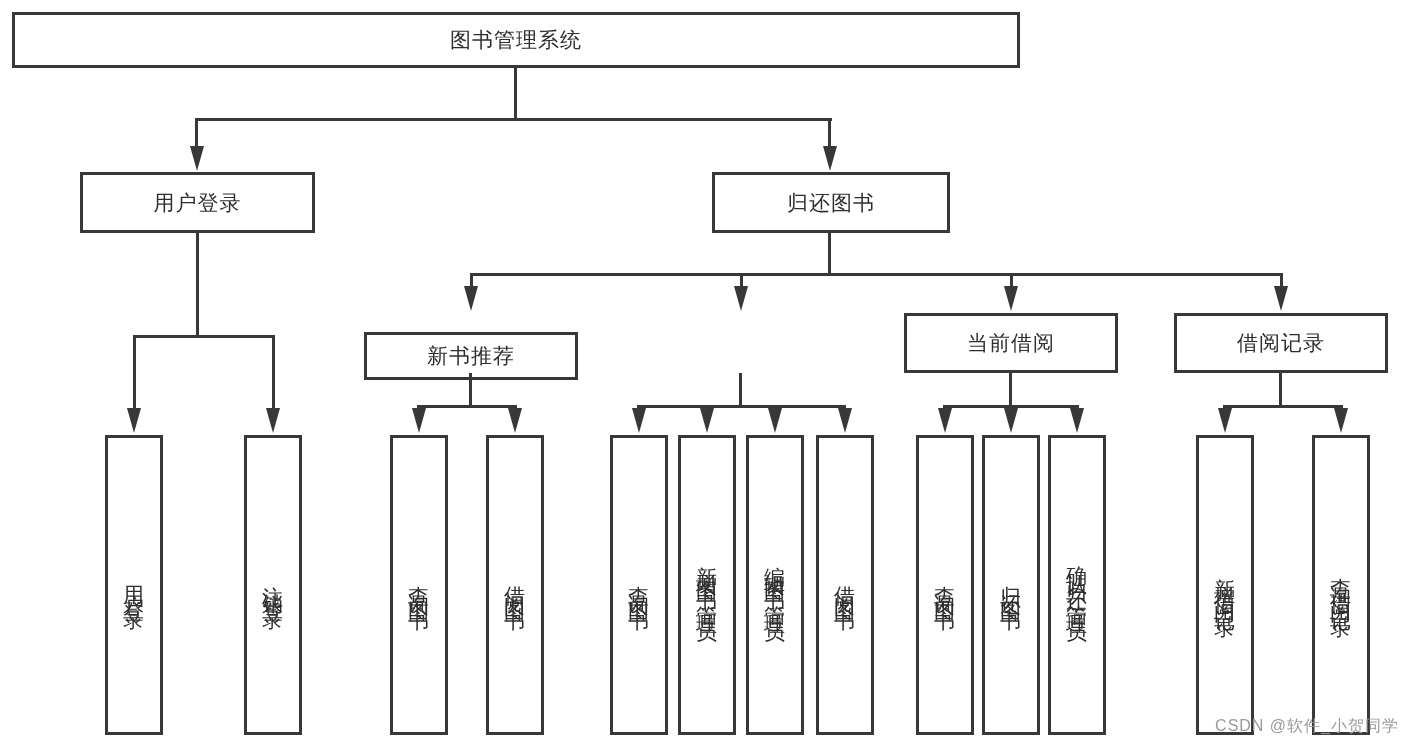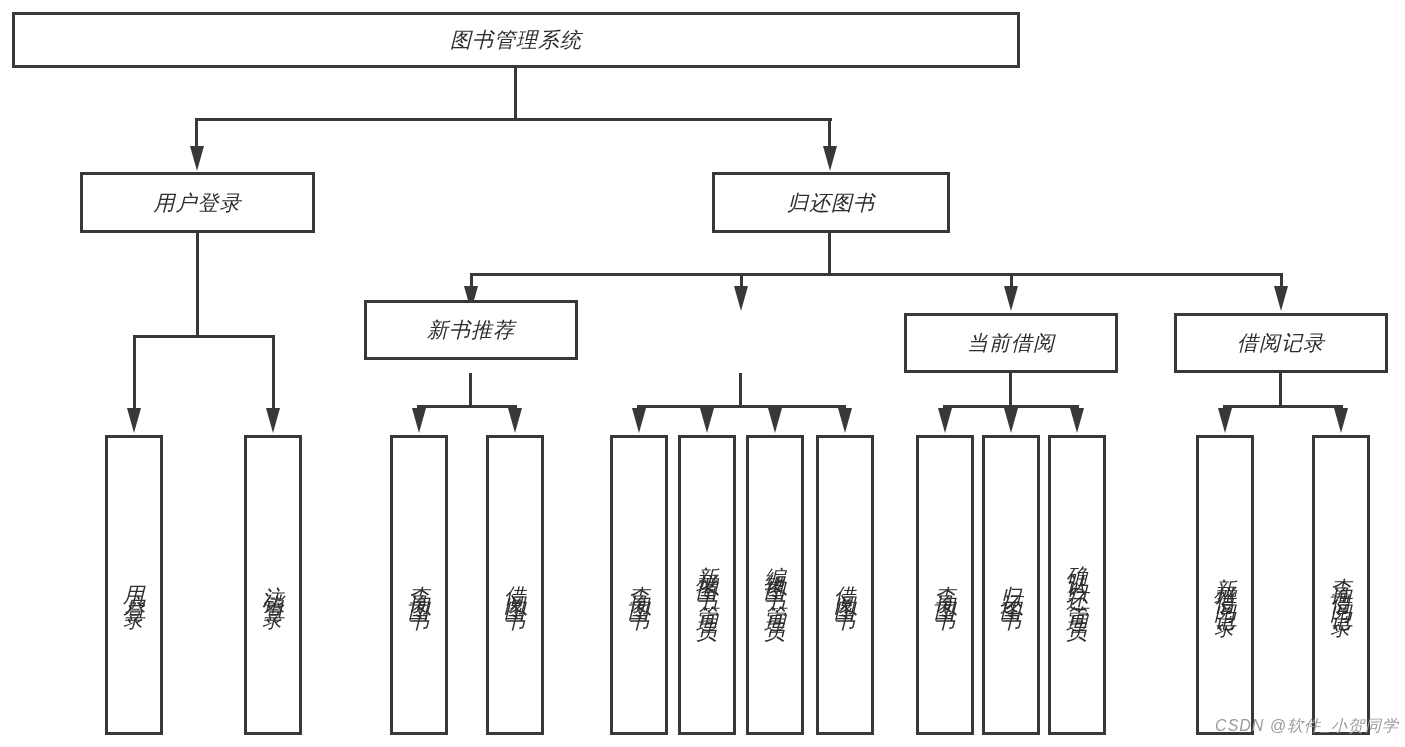--- a/index.html
+++ b/index.html
@@ -8,21 +8,20 @@
     --wm:#9a9a9a;
     --bg:#ffffff;
   }
   html,body{margin:0;padding:0;background:#fff;}
   .canvas{
     position:relative;
     width:1405px;height:747px;
     background:var(--bg);
     overflow:hidden;
     font-family:"Liberation Sans",sans-serif;
-    font-style:italic;
   }
   .box{
     position:absolute;
     box-sizing:border-box;
     border:3px solid var(--line);
     background:#fff;
     display:flex;align-items:center;justify-content:center;
     color:var(--text);
     font-size:21px;
     letter-spacing:1px;
@@ -86,21 +85,21 @@
   <div class="hl" style="left:470px;top:273px;width:813px;"></div>
   <div class="vl" style="left:470px;top:273px;height:16px;"></div>
   <div class="vl" style="left:740px;top:273px;height:16px;"></div>
   <div class="vl" style="left:1010px;top:273px;height:16px;"></div>
   <div class="vl" style="left:1280px;top:273px;height:16px;"></div>
   <div class="arw" style="left:464px;top:286px;"></div>
   <div class="arw" style="left:734px;top:286px;"></div>
   <div class="arw" style="left:1004px;top:286px;"></div>
   <div class="arw" style="left:1274px;top:286px;"></div>
 
-  <div class="box" style="left:364px;top:300px;width:214px;height:60px;justify-content:center;">
+  <div class="box" style="left:364px;top:332px;width:214px;height:48px;justify-content:center;">
     <span>新书推荐</span>
   </div>
   <div class="box" style="left:904px;top:313px;width:214px;height:60px;">
     <span>当前借阅</span>
   </div>
   <div class="box" style="left:1174px;top:313px;width:214px;height:60px;">
     <span>借阅记录</span>
   </div>
 
   <div class="vl" style="left:469px;top:373px;height:32px;"></div>

